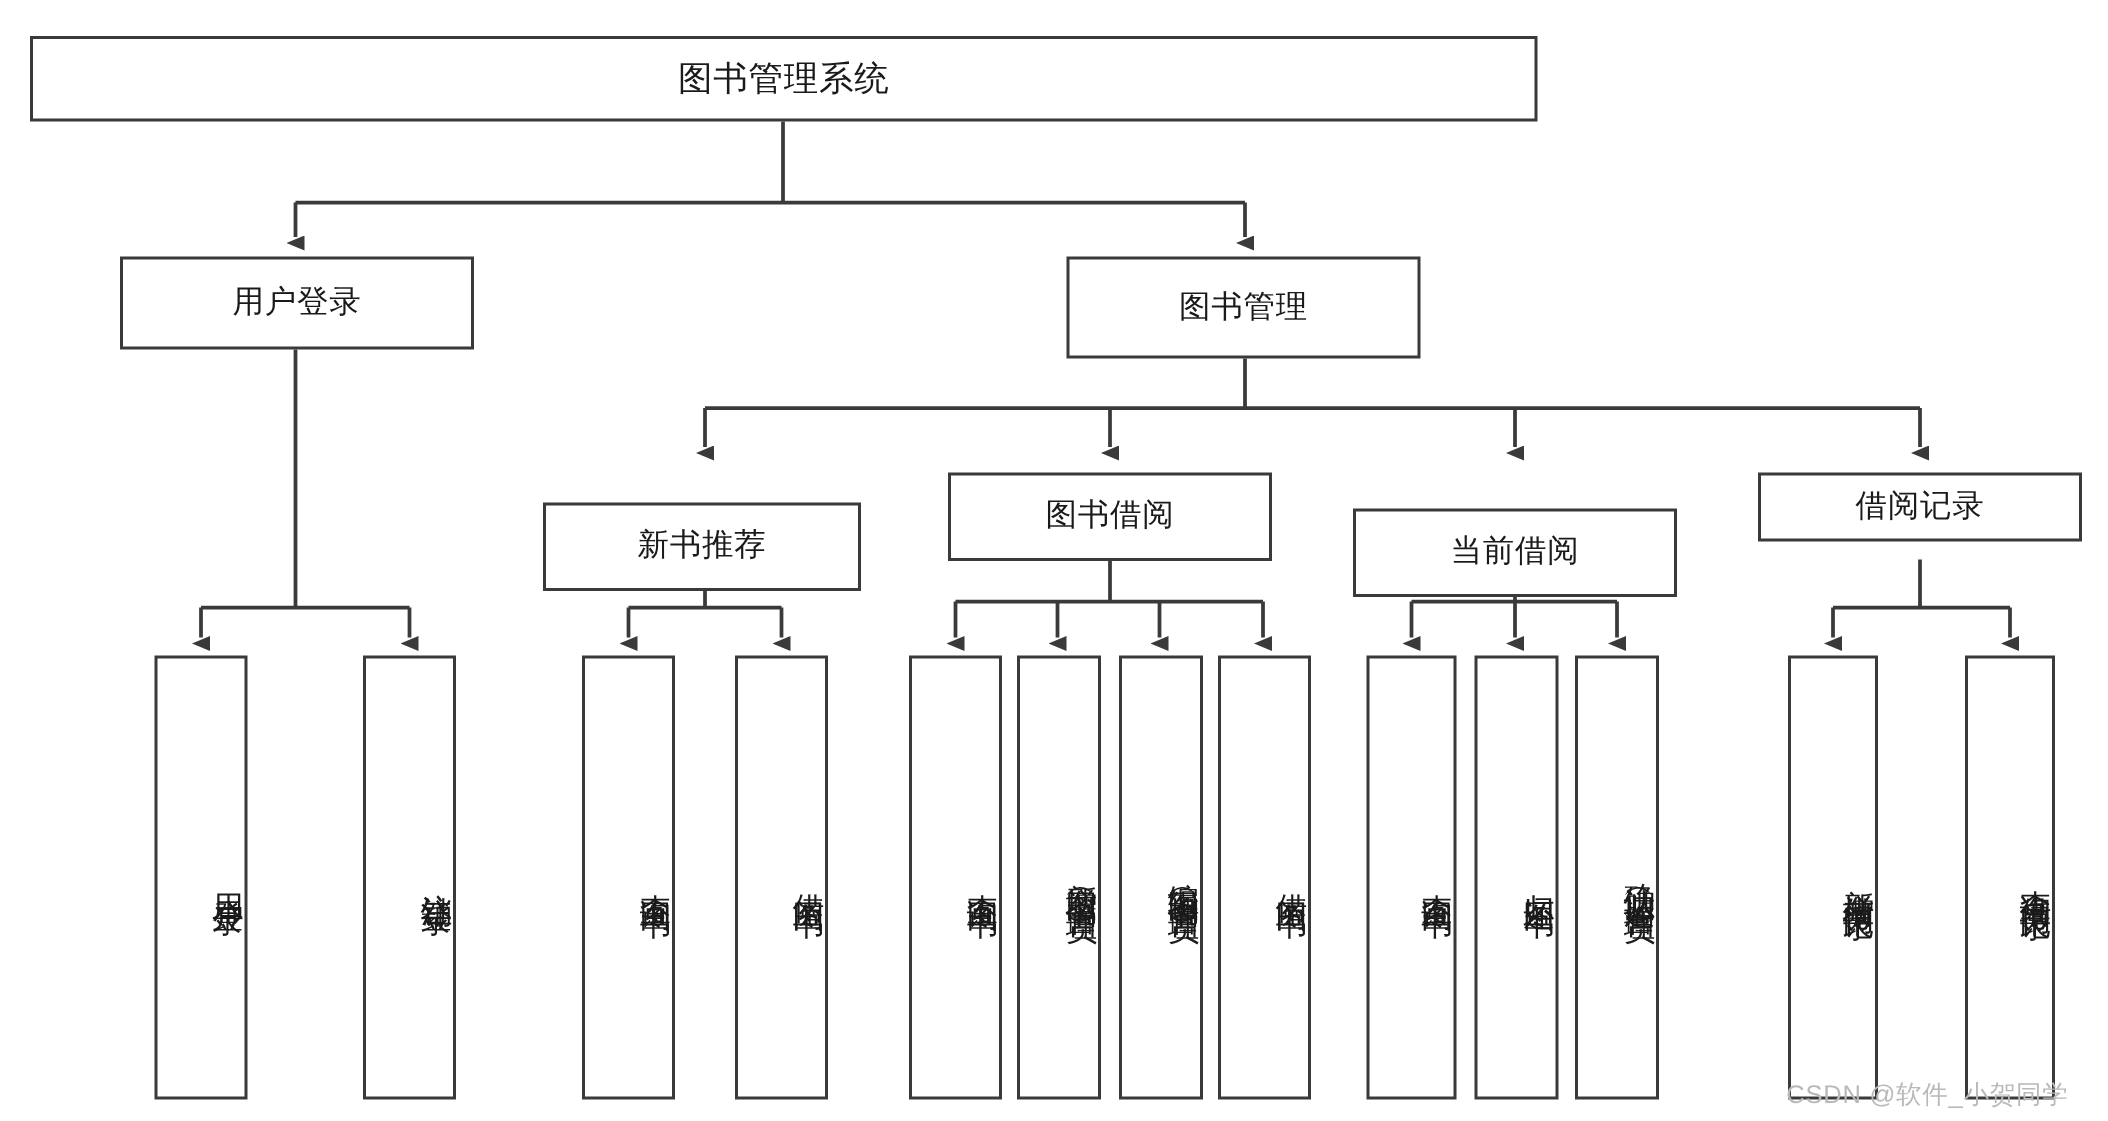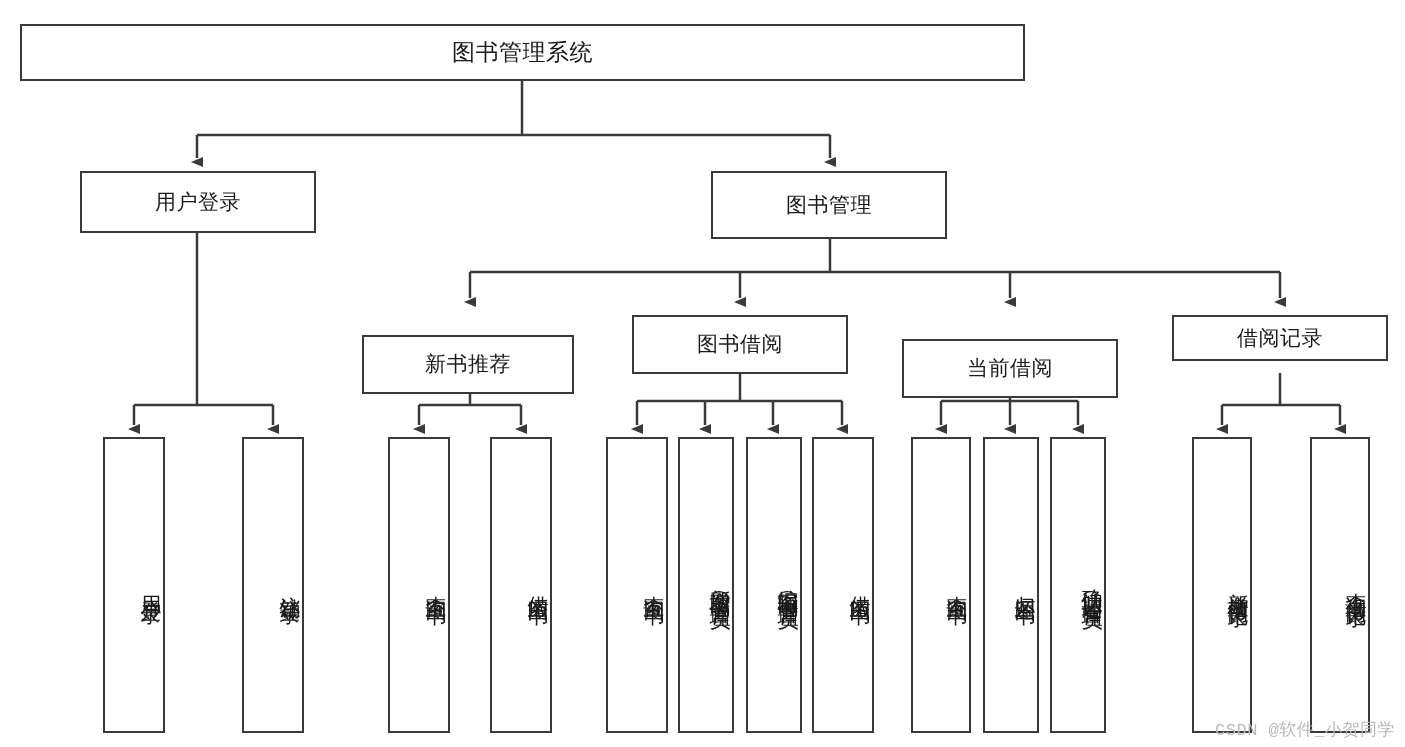--- a/index.html
+++ b/index.html
@@ -54,27 +54,27 @@
   svg.connectors {
     position: absolute;
     left: 0;
     top: 0;
     width: 1405px;
     height: 747px;
     pointer-events: none;
   }
   .watermark {
     position: absolute;
-    right: 10px;
+    right: 26px;
     bottom: 6px;
     font-size: 17px;
     color: #b9b9b9;
     letter-spacing: 0.5px;
     white-space: nowrap;
-    font-family: Liberation Mono, monospace;
+    font-family: Liberation Sans, sans-serif;
   }
 </style>
 </head>
 <body>
 
 <div id="canvas">
 
   <svg class="connectors" viewBox="0 0 1405 747">
     <defs>
       <marker id="arrow" markerWidth="10" markerHeight="12" refX="1" refY="6" orient="auto" markerUnits="userSpaceOnUse">

